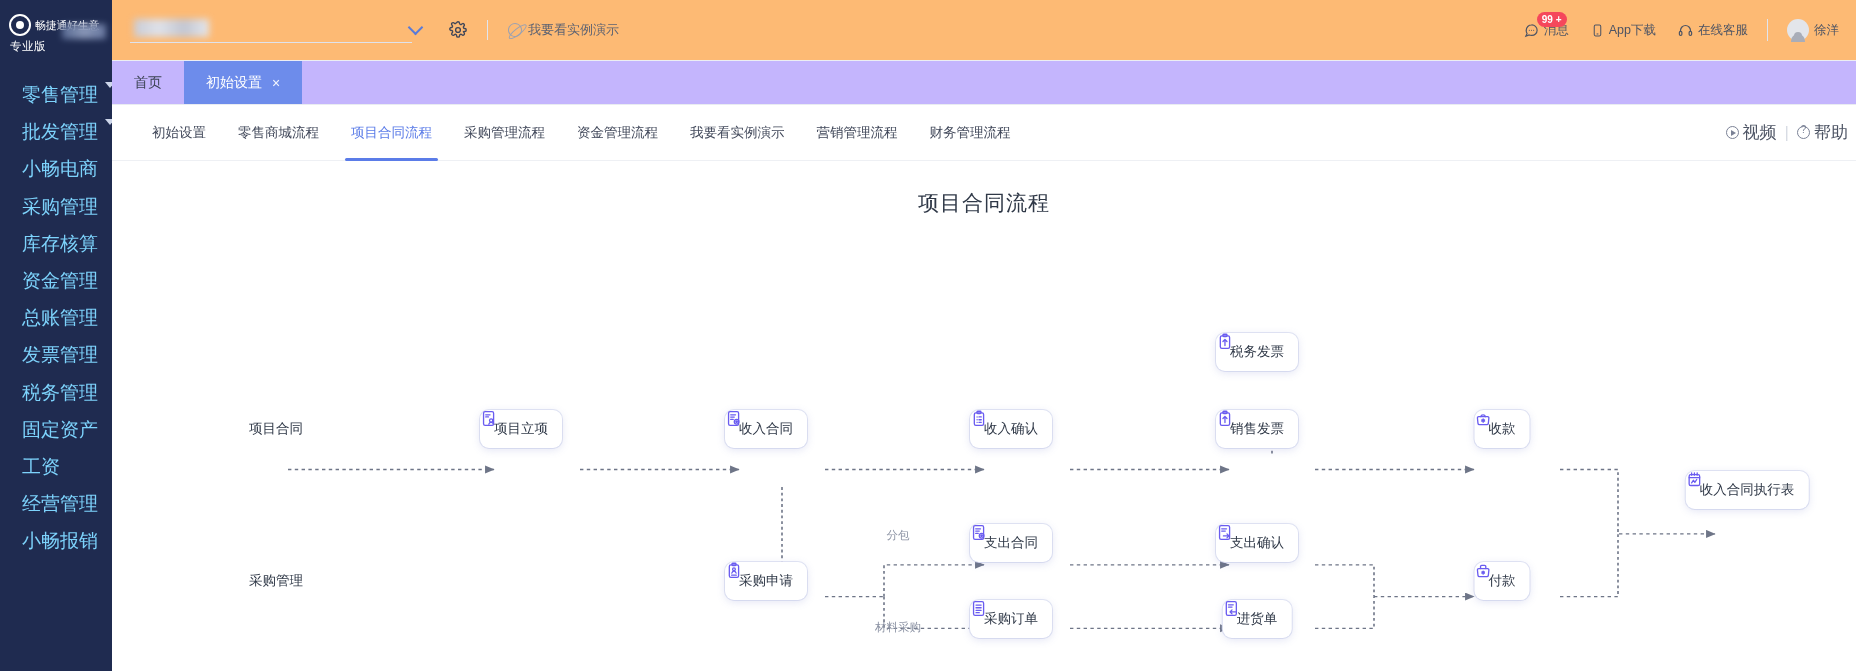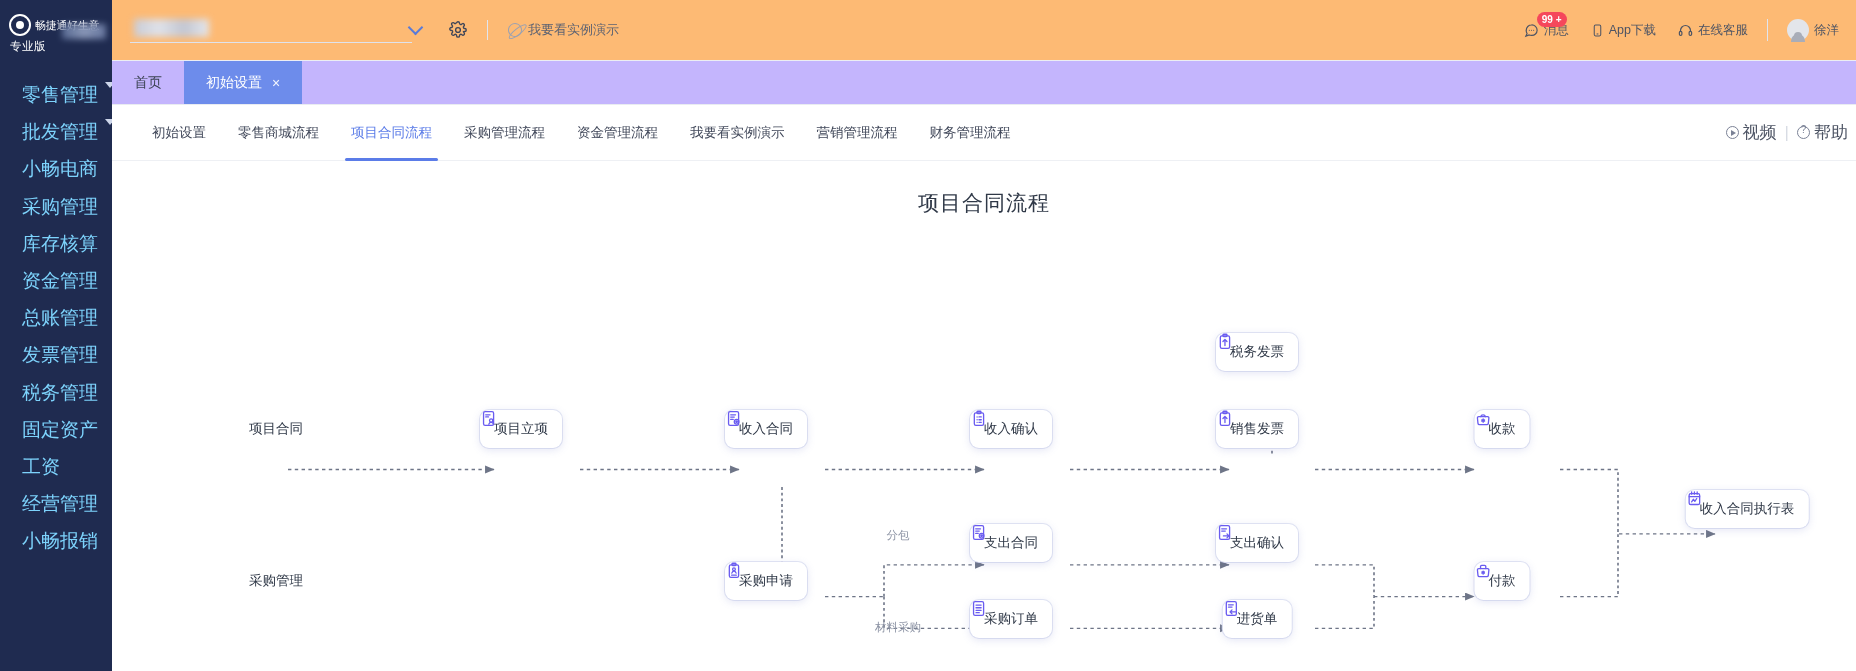--- a/index.html
+++ b/index.html
@@ -420,21 +420,21 @@
               <span>销售发票</span>
             </div>
             <div class="node" style="left: 1390px; top: 268px;">
               <svg class="nico" viewBox="0 0 20 22">
                 <path d="M4.4 8.6h11.6a1.6 1.6 0 0 1 1.6 1.7l-.7 7a1.9 1.9 0 0 1-1.9 1.7H5.4a1.9 1.9 0 0 1-1.9-1.7l-.7-7a1.6 1.6 0 0 1 1.6-1.7z" fill="none" stroke="#6a5cf0" stroke-width="1.7" stroke-linecap="round" stroke-linejoin="round"></path>
                 <path d="M7 8.6a3.2 3.2 0 0 1 6.2 0" fill="none" stroke="#6a5cf0" stroke-width="1.7" stroke-linecap="round" stroke-linejoin="round"></path>
                 <path d="M10.2 11.6v4.4M8.4 12.8h3.6M8.4 14.4h3.6" fill="none" stroke="#6a5cf0" stroke-width="1.7" stroke-linecap="round" stroke-linejoin="round"></path>
               </svg>
               <span>收款</span>
             </div>
-            <div class="node" style="left: 1635px; top: 348px;">
+            <div class="node" style="left: 1635px; top: 329px;">
               <svg class="nico" viewBox="0 0 20 22">
                 <rect x="3.4" y="4.8" width="13.6" height="14" rx="2" fill="none" stroke="#6a5cf0" stroke-width="1.7" stroke-linecap="round" stroke-linejoin="round"></rect>
                 <line x1="3.4" y1="8.6" x2="17" y2="8.6" fill="none" stroke="#6a5cf0" stroke-width="1.7" stroke-linecap="round" stroke-linejoin="round"></line>
                 <line x1="6.6" y1="2.6" x2="6.6" y2="5.4" fill="none" stroke="#6a5cf0" stroke-width="1.7" stroke-linecap="round" stroke-linejoin="round"></line>
                 <line x1="10.2" y1="2.6" x2="10.2" y2="5.4" fill="none" stroke="#6a5cf0" stroke-width="1.7" stroke-linecap="round" stroke-linejoin="round"></line>
                 <line x1="13.8" y1="2.6" x2="13.8" y2="5.4" fill="none" stroke="#6a5cf0" stroke-width="1.7" stroke-linecap="round" stroke-linejoin="round"></line>
                 <path d="M6.6 15.4l2.2-3.4 2 2.6 2.4-3.6" fill="none" stroke="#6a5cf0" stroke-width="1.7" stroke-linecap="round" stroke-linejoin="round"></path>
               </svg>
               <span>收入合同执行表</span>
             </div>

